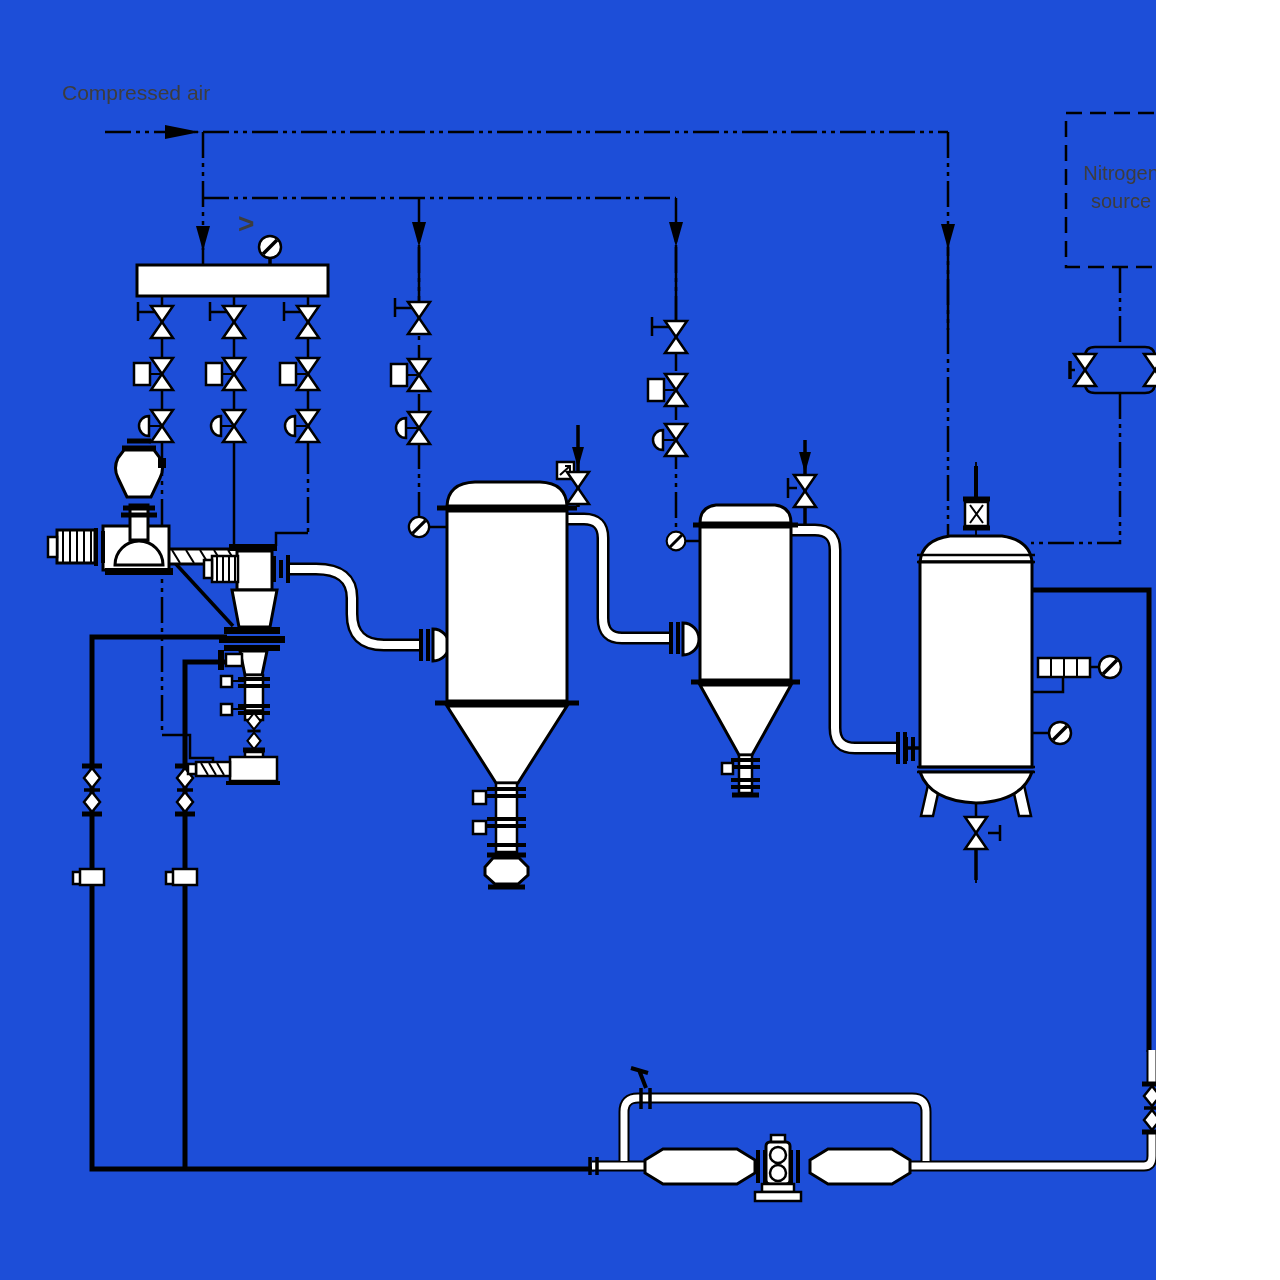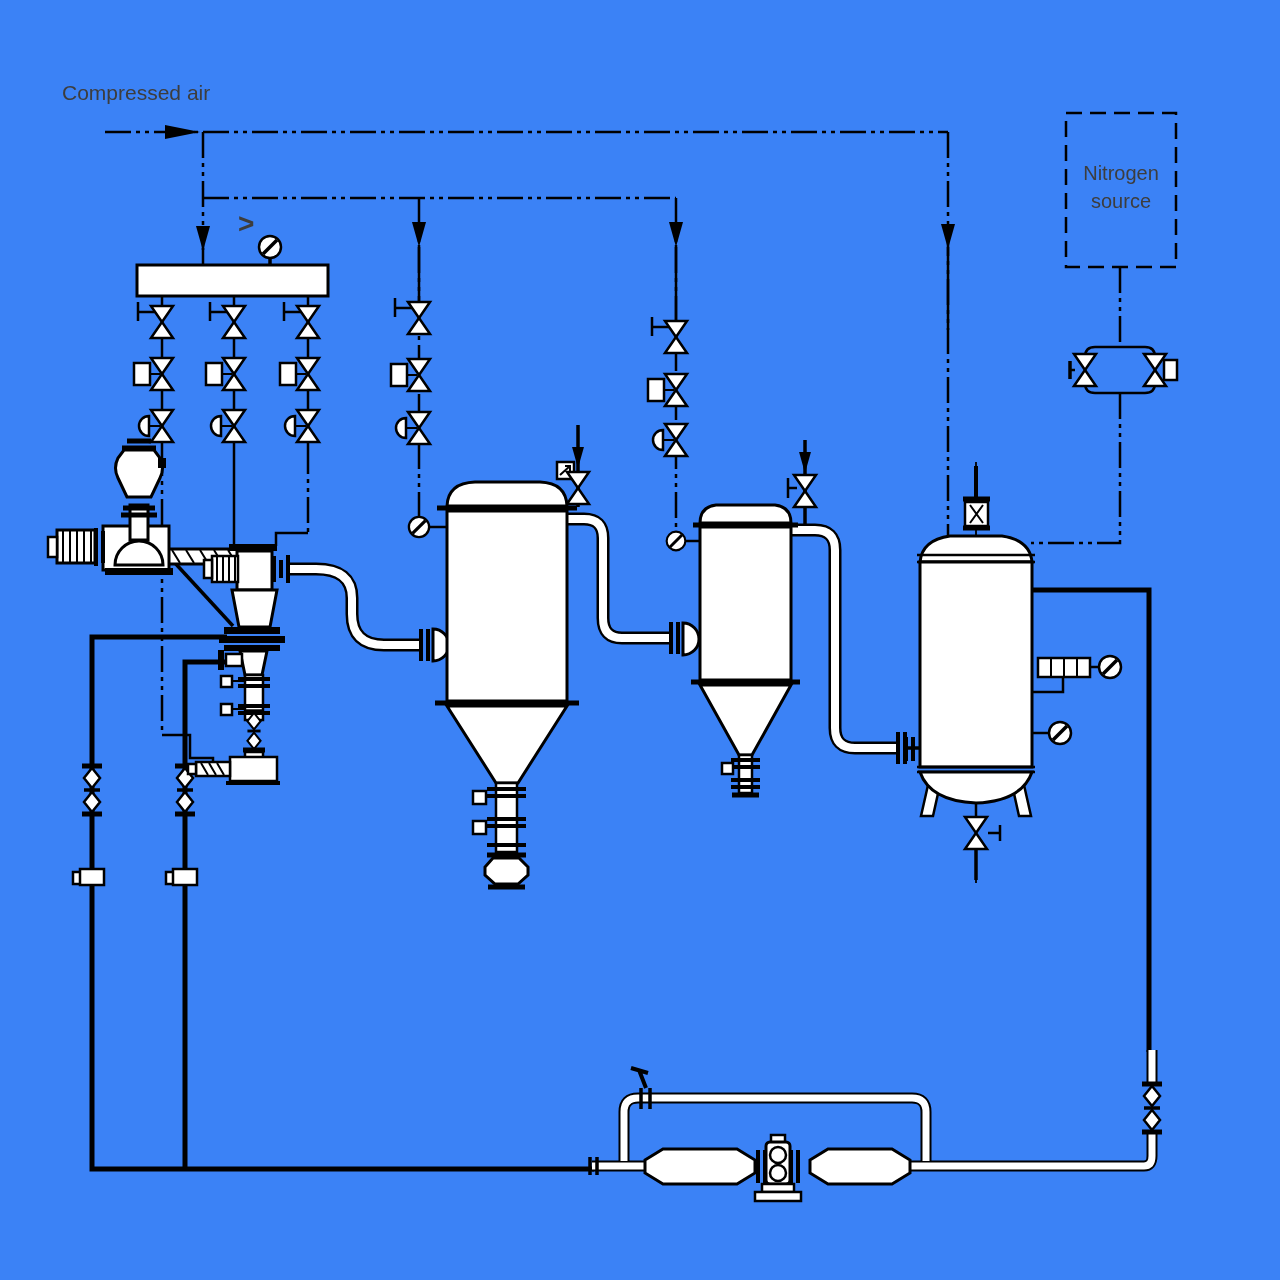--- a/index.html
+++ b/index.html
@@ -1,16 +1,16 @@
 <!DOCTYPE html>
 <html><head>
 <meta charset="utf-8">
 <style>
   html,body{margin:0;padding:0;background:#fff;}
-  .canvas{position:relative;width:1280px;height:1280px;background:#3b82f6;overflow:hidden;text-align:center;}
+  .canvas{position:relative;width:1156px;height:1280px;background:#1d4ed8;overflow:hidden;text-align:center;}
   svg{display:block;}
   text{font-family:"Liberation Sans","DejaVu Sans",sans-serif;fill:#3d3d3d;}
   .ln{stroke:#000;stroke-width:2.5;fill:none;}
   .ln3{stroke:#000;stroke-width:3.5;fill:none;}
   .hv{stroke:#000;stroke-width:5;fill:none;}
   .dd{stroke:#000;stroke-width:2.5;fill:none;stroke-dasharray:26 5 4 5 4 5;}
   .cl{stroke:#000;stroke-width:1.8;fill:none;stroke-dasharray:15 5 4 5;}
   .wf{fill:#fff;stroke:#000;stroke-width:2.5;}
   .wf3{fill:#fff;stroke:#000;stroke-width:3;}
   .bar{stroke:#000;stroke-width:5;fill:none;}

